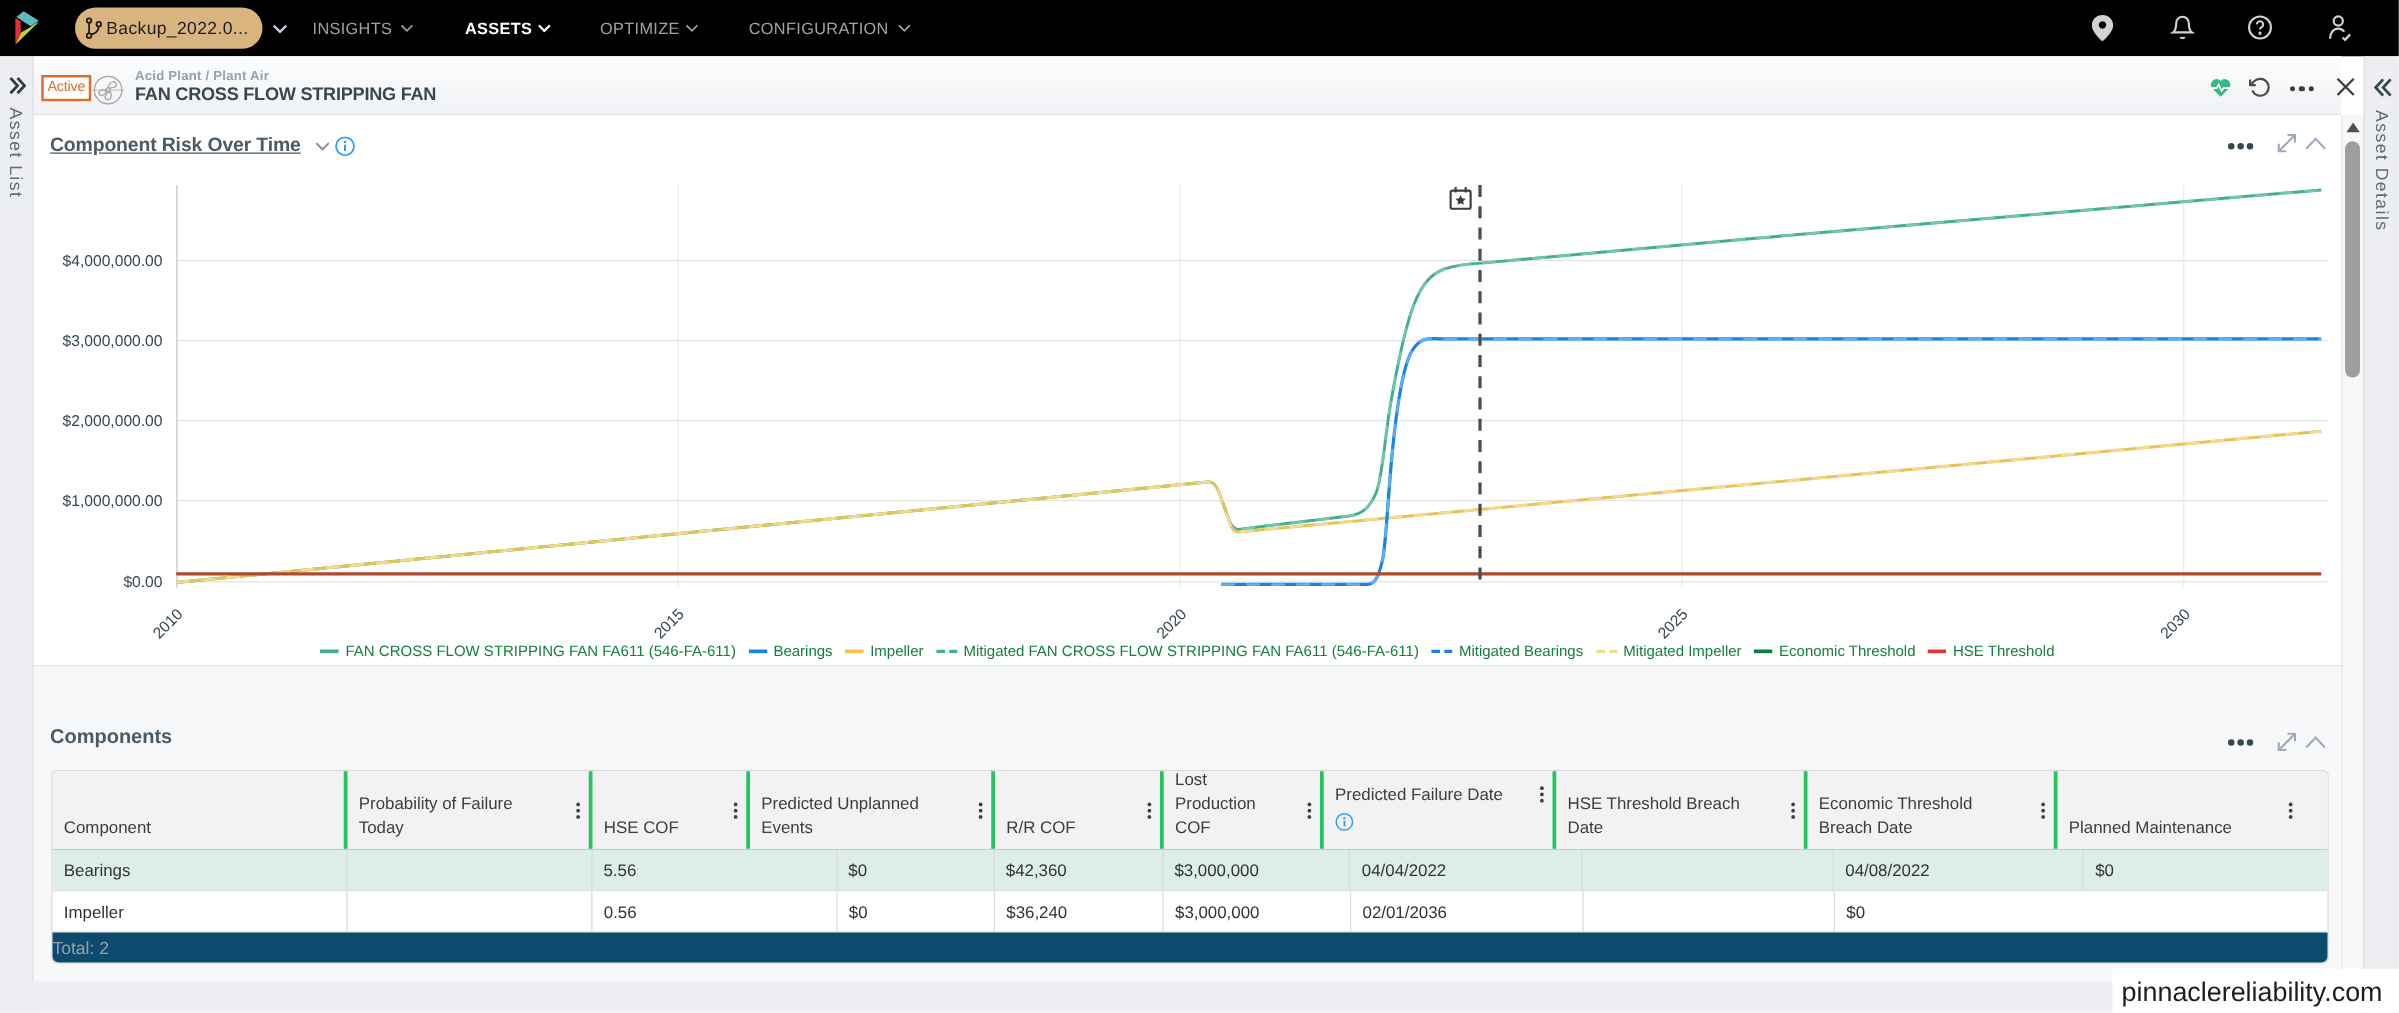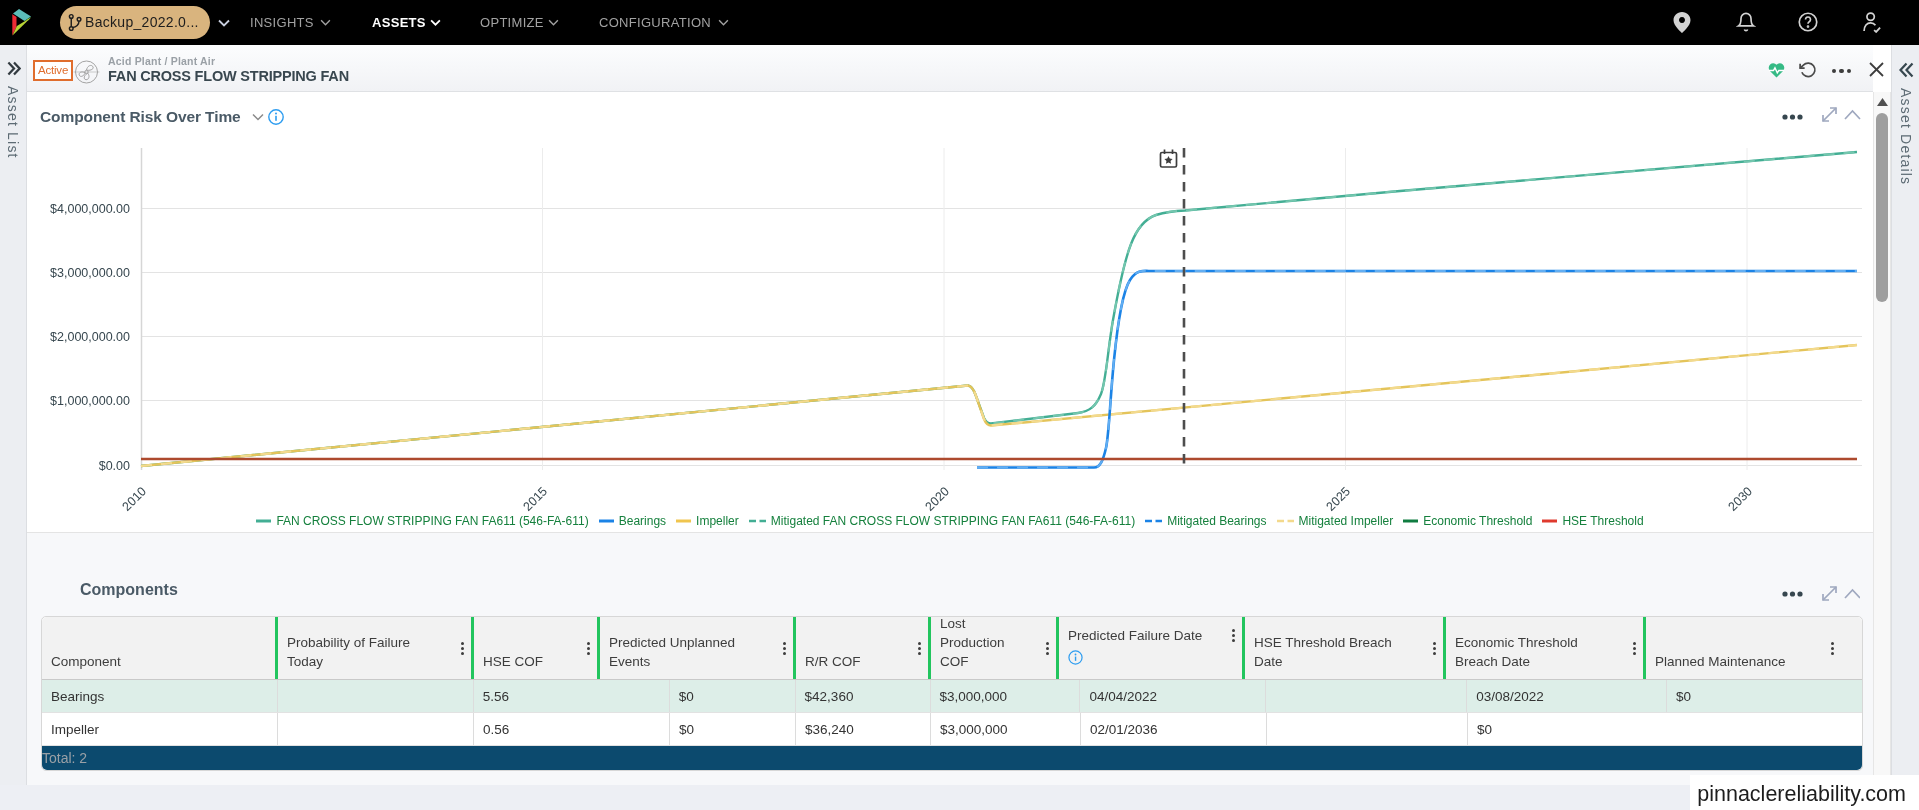--- a/index.html
+++ b/index.html
@@ -8,22 +8,22 @@
   #nav { position:absolute; left:0; top:0; width:1919px; height:45px; background:#000000; }
   .navitem { position:absolute; top:0; height:45px; line-height:45px; color:#a2a2a2; font-size:13px; letter-spacing:.3px; }
   .navitem.active { color:#fff; font-weight:bold; }
   #pill { position:absolute; left:60px; top:6px; width:150px; height:33px; background:#d9b47e; border-radius:16.5px; color:#1d1d1d; font-size:14px; line-height:33px; letter-spacing:.3px; }
   #subheader { position:absolute; left:27px; top:45px; width:1846px; height:47px; background:linear-gradient(#fcfdfe,#f1f2f5); border-bottom:1px solid #dfe1e4; }
   #lstrip { position:absolute; left:0; top:45px; width:27px; height:765px; background:#eceef2; border-right:1px solid #dcdee2; }
   #rstrip { position:absolute; left:1891px; top:45px; width:28px; height:765px; background:#eceef2; border-left:1px solid #dcdee2; }
   .vtext { writing-mode:vertical-rl; font-size:14px; color:#5d6b74; letter-spacing:1.2px; }
   #content { position:absolute; left:27px; top:92px; width:1846px; height:718px; background:#f7f8fa; }
   #chartcard { position:absolute; left:0; top:0; width:1846px; height:441px; background:#fff; border-bottom:1px solid #e4e4e4; }
-  #ctitle { position:absolute; left:13px; top:16px; font-size:15.5px; font-weight:bold; color:#4a5a66; letter-spacing:-.1px; }
-  #comptitle { position:absolute; left:13px; top:489px; font-size:16px; font-weight:bold; color:#4a5a66;margin-left:40px; }
+  #ctitle { position:absolute; left:13px; top:16px; font-size:15.5px; font-weight:bold; color:#4a5a66; letter-spacing:-.1px;text-decoration:underline; }
+  #comptitle { position:absolute; left:13px; top:489px; font-size:16px; font-weight:bold; color:#4a5a66; }
   #legend { position:absolute; left:0; top:419px; width:1846px; height:20px; display:flex; justify-content:center; align-items:center; gap:10px; font-size:12px; color:#15803d; white-space:nowrap; }
   .lgi { display:flex; align-items:center; gap:5px; }
   #table { position:absolute; left:14px; top:524px; width:1822px; background:#fff; border:1px solid #d7d7d7; border-radius:5px; }
   .thead { display:flex; height:63px; background:#f2f2f2; border-bottom:1px solid #c9c9c9; border-radius:5px 5px 0 0; }
   .trow { display:flex; height:33px; border-bottom:1px solid #e2e2e2; }
   .th { position:relative; border-right:3px solid #22c55e; font-size:13.5px; color:#3d3d3d; padding:0 24px 8px 9px; display:flex; align-items:flex-end; line-height:19px; }
   .td { border-right:1px solid #dcdcdc; font-size:13.5px; color:#333; padding-left:9px; display:flex; align-items:center; }
   .th:last-child, .td:last-child { border-right:none; }
   .tfoot { height:24px; background:#0c4a6e; border-radius:0 0 5px 5px; font-size:14px; color:#9aa0a6; text-align:left; padding-right:20px; line-height:24px; }
   #scrollbar { position:absolute; left:1873px; top:92px; width:18px; height:718px; background:#f8f8f8; border-left:1px solid #e6e6e6; border-right:1px solid #e6e6e6; }
@@ -339,21 +339,21 @@
     </div>
     <div class="trow" style="background:#ddeee8">
       <div class="td" style="width:236px">Bearings</div>
       <div class="td" style="width:196px"></div>
       <div class="td" style="width:196px">5.56</div>
       <div class="td" style="width:126px">$0</div>
       <div class="td" style="width:135px">$42,360</div>
       <div class="td" style="width:150px">$3,000,000</div>
       <div class="td" style="width:186px">04/04/2022</div>
       <div class="td" style="width:201px"></div>
-      <div class="td" style="width:200px">03/08/2022</div>
+      <div class="td" style="width:200px">04/08/2022</div>
       <div class="td" style="width:195px">$0</div>
     </div>
     <div class="trow">
       <div class="td" style="width:236px">Impeller</div>
       <div class="td" style="width:196px"></div>
       <div class="td" style="width:196px">0.56</div>
       <div class="td" style="width:126px">$0</div>
       <div class="td" style="width:135px">$36,240</div>
       <div class="td" style="width:150px">$3,000,000</div>
       <div class="td" style="width:186px">02/01/2036</div>

